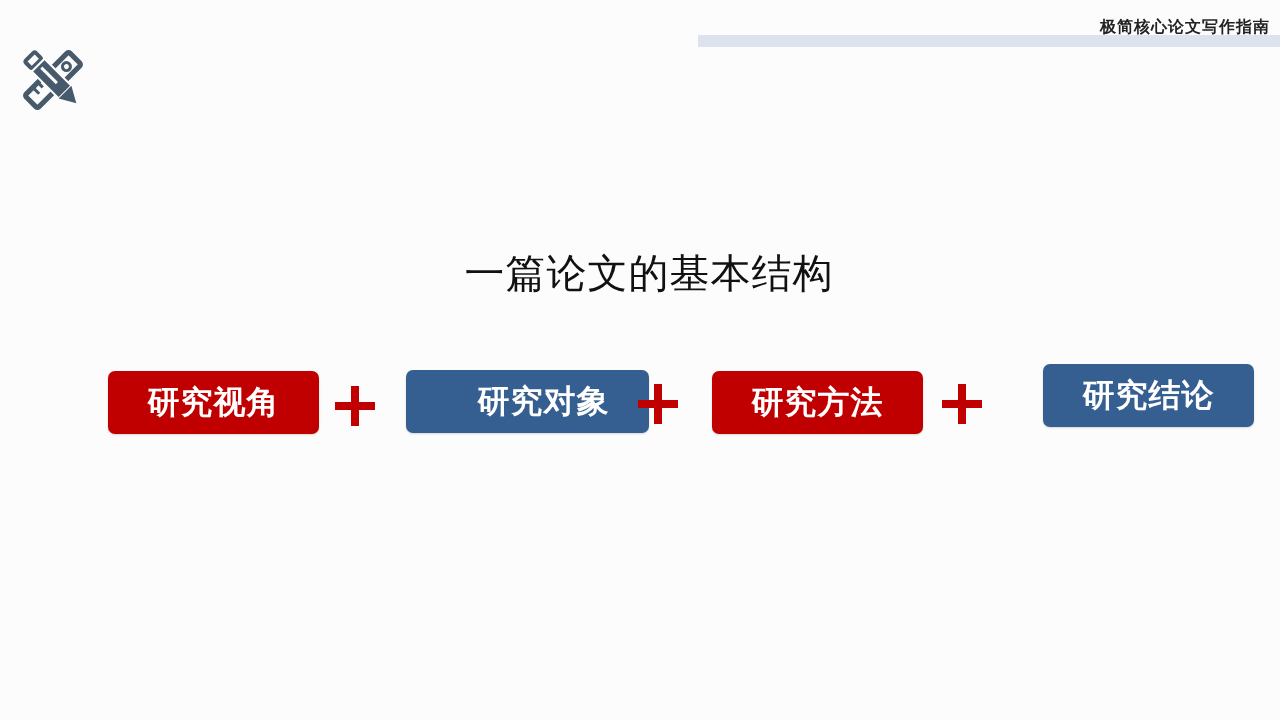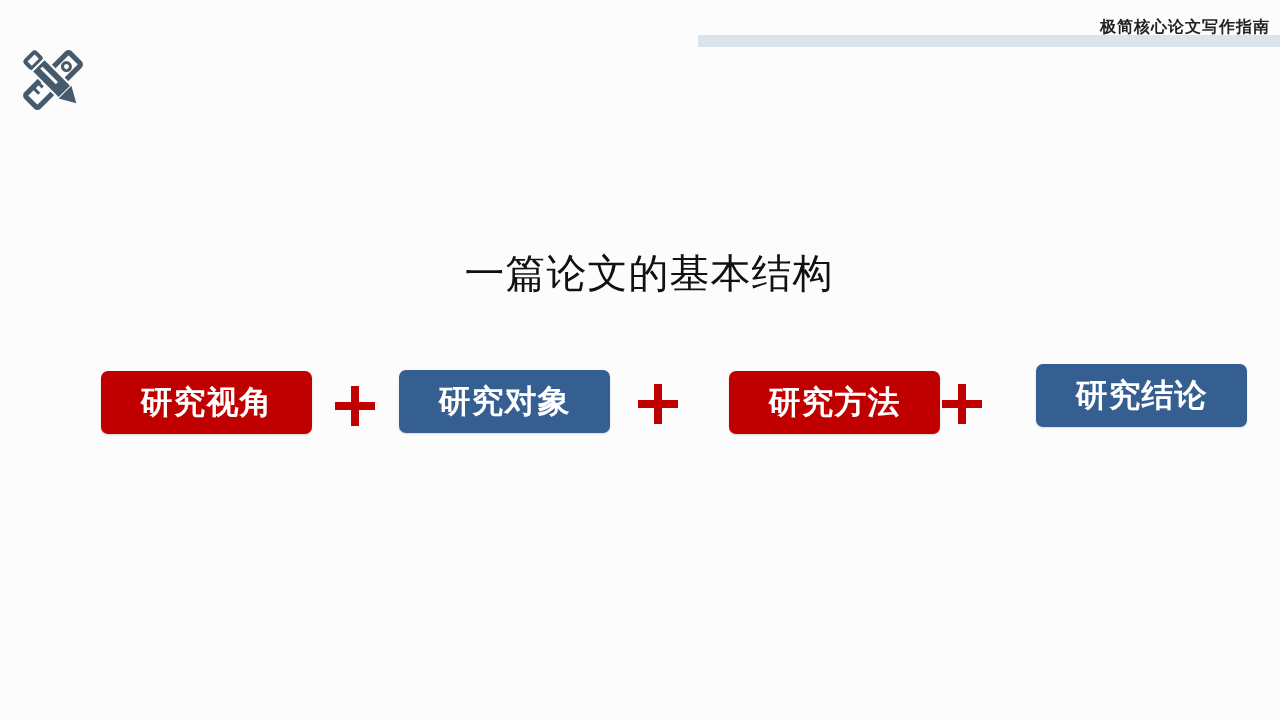--- a/index.html
+++ b/index.html
@@ -25,20 +25,21 @@
       font-size: 40px; font-weight: normal; color: #111;
       letter-spacing: 1px;
       margin-top: 24px;
     }
     .box {
       position: absolute; width: 211px; height: 63px; border-radius: 7px;
       color: #fff; font-size: 32px; font-weight: bold;
       display: flex; align-items: center; justify-content: center;
       letter-spacing: 1px;
       box-shadow: 0 1px 2px rgba(0,0,0,0.15);
+      margin-left: 7px;
     }
     .box.red { background: #c00000; }
     .box.blue { background: #355e91; }
     .plus {
       position: absolute; width: 40px; height: 40px;
     }
     .plus::before, .plus::after {
       content: ""; position: absolute; background: #c00000;
     }
     .plus::before { left: 0; top: 16px; width: 40px; height: 8px; }
@@ -69,17 +70,17 @@
         <polygon points="52,27 68,36 52,45" fill="#465a6c"></polygon>
       </g>
     </g>
   </svg>
 </div>
 
 <div class="main-title">一篇论文的基本结构</div>
 
 <div class="box red" style="left:101px; top:371px;">研究视角</div>
 <div class="plus" style="left:335px; top:386px;"></div>
-<div class="box blue" style="left:399px; top:370px;">研究对象</div>
+<div class="box blue" style="left:399px; top:370px;padding-left:32px;">研究对象</div>
 <div class="plus" style="left:638px; top:384px;"></div>
-<div class="box red" style="left:729px; top:371px;">研究方法</div>
+<div class="box red" style="left:705px; top:371px;">研究方法</div>
 <div class="plus" style="left:942px; top:384px;"></div>
 <div class="box blue" style="left:1036px; top:364px;">研究结论</div>
 
 </body></html>

